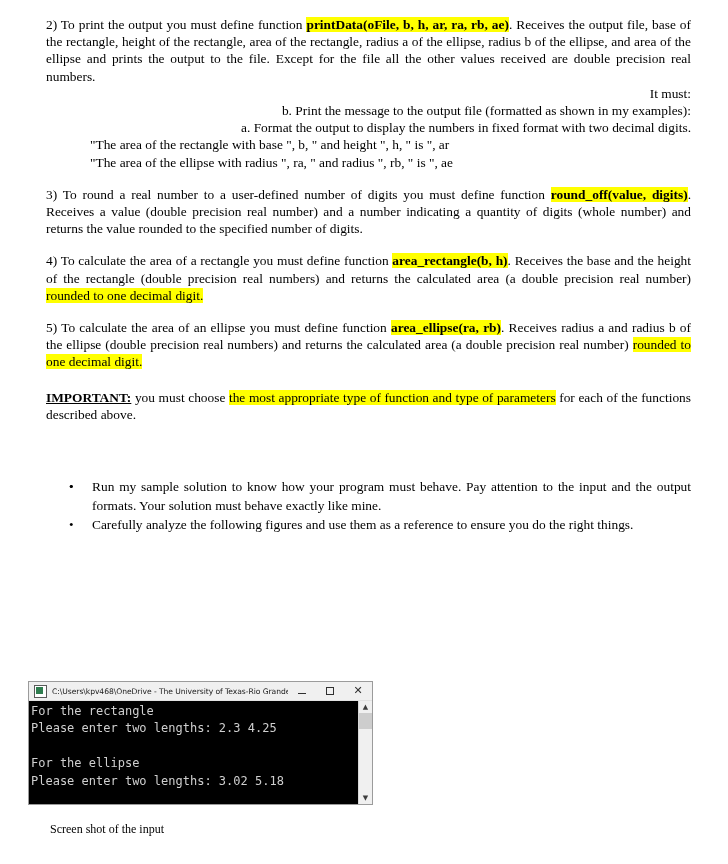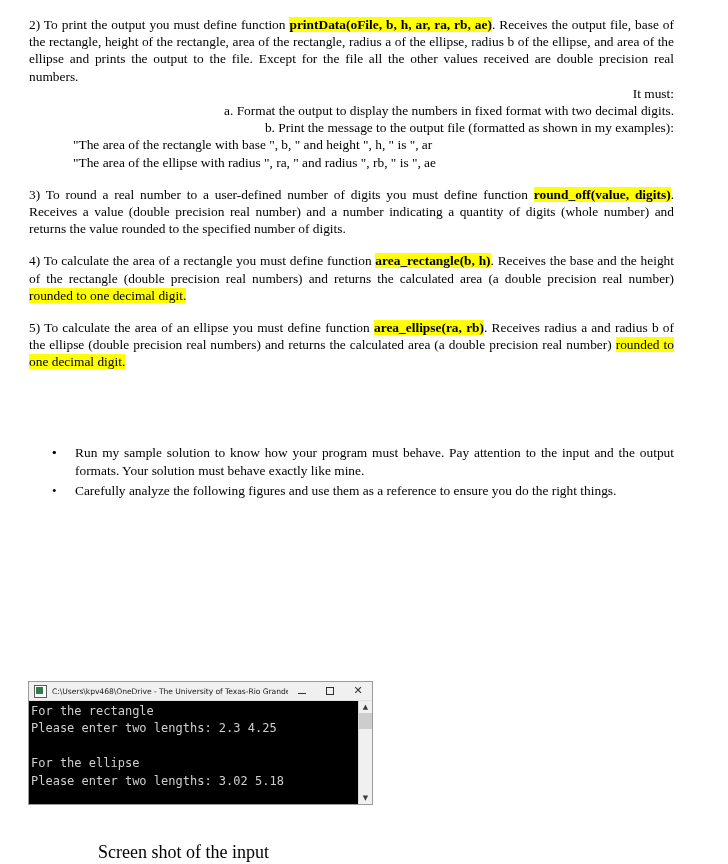--- a/index.html
+++ b/index.html
@@ -11,21 +11,21 @@
     width: 728px;
     height: 864px;
     position: relative;
     font-family: "Liberation Serif", "DejaVu Serif", serif;
     color: #000000;
     overflow: hidden;
   }
 
   .page {
     position: absolute;
-    left: 29px;
+    left: 46px;
     top: 0;
     width: 645px;
     height: 864px;
   }
 
   p, .para {
     margin: 0;
     font-size: 13.4px;
     line-height: 17.2px;
     text-align: justify;
@@ -206,58 +206,58 @@
     flex: 0 0 auto;
   }
   .sb-track {
     flex: 1 1 auto;
     width: 13px;
   }
 
   .fig-caption {
     position: absolute;
     left: 50px;
-    top: 844px;
-    font-size: 18px;
+    top: 821px;
+    font-size: 12px;
     line-height: 17px;
-    margin-left: 48px;
   }
 </style>
 </head>
 <body>
 
 <div class="page">
 
   <div style="height:16px"></div>
 
   <div class="para"><span>2) To print the output you must define function </span><span class="hl bold">printData(oFile, b, h, ar, ra, rb, ae)</span><span>. Receives the output file, base of the rectangle, height of the rectangle, area of the rectangle, radius a of the ellipse, radius b of the ellipse, and area of the ellipse and prints the output to the file. Except for the file all the other values received are double precision real numbers.</span></div>
 
   <div class="para nojust">It must:</div>
 
+  <div class="para nojust">b. Print the message to the output file (formatted as shown in my examples):</div>
+
   <div class="para nojust">a. Format the output to display the numbers in fixed format with two decimal digits.</div>
-
-  <div class="para nojust">b. Print the message to the output file (formatted as shown in my examples):</div>
 
   <div class="indent-quote">"The area of the rectangle with base ", b, " and height ", h, " is ", ar</div>
   <div class="indent-quote">"The area of the ellipse with radius ", ra, " and radius ", rb, " is ", ae</div>
 
   <div class="gap-md"></div>
 
   <div class="para"><span>3) To round a real number to a user-defined number of digits you must define function </span><span class="hl bold">round_off(value, digits)</span><span>. Receives a value (double precision real number) and a number indicating a quantity of digits (whole number) and returns the value rounded to the specified number of digits.</span></div>
 
   <div class="gap-md"></div>
 
   <div class="para"><span>4) To calculate the area of a rectangle you must define function </span><span class="hl bold">area_rectangle(b, h)</span><span>. Receives the base and the height of the rectangle (double precision real numbers) and returns the calculated area (a double precision real number) </span><span class="hl">rounded to one decimal digit.</span></div>
 
   <div class="gap-md"></div>
 
   <div class="para"><span>5) To calculate the area of an ellipse you must define function </span><span class="hl bold">area_ellipse(ra, rb)</span><span>. Receives radius a and radius b of the ellipse (double precision real numbers) and returns the calculated area (a double precision real number) </span><span class="hl">rounded to one decimal digit.</span></div>
 
   <div class="gap-lg"></div>
 
+  <div class="para"><span class="bold ul">IMPORTANT:</span><span> you must choose </span><span class="hl">the most appropriate type of function and type of parameters</span><span> for each of the functions described above.</span></div>
 
   <div class="gap-lg"></div>
 
 
   <div class="gap-lg"></div>
 
 
   <div class="gap-lg"></div>
 
 

